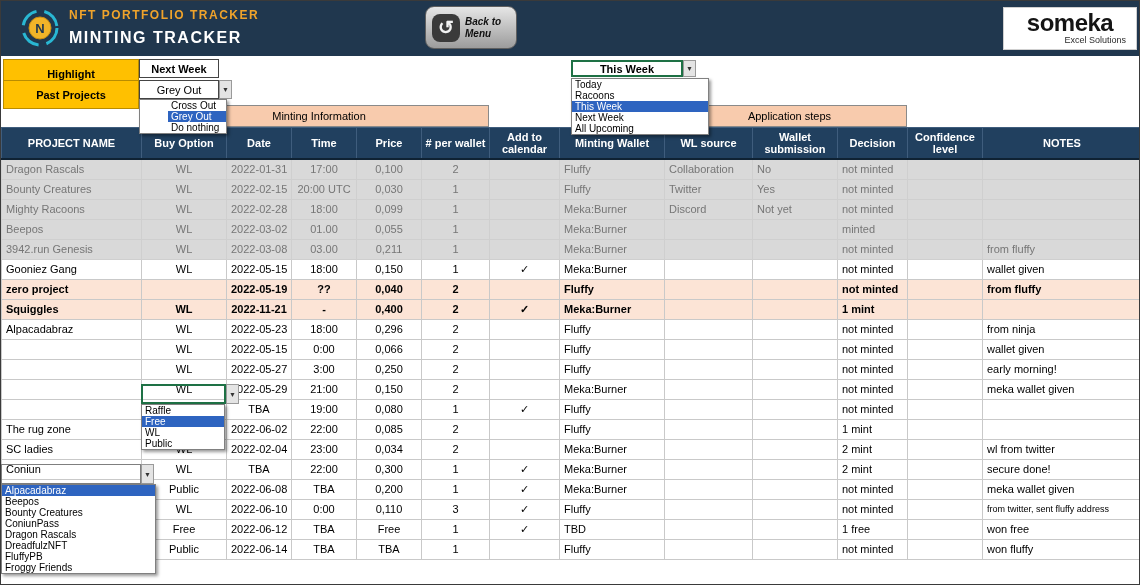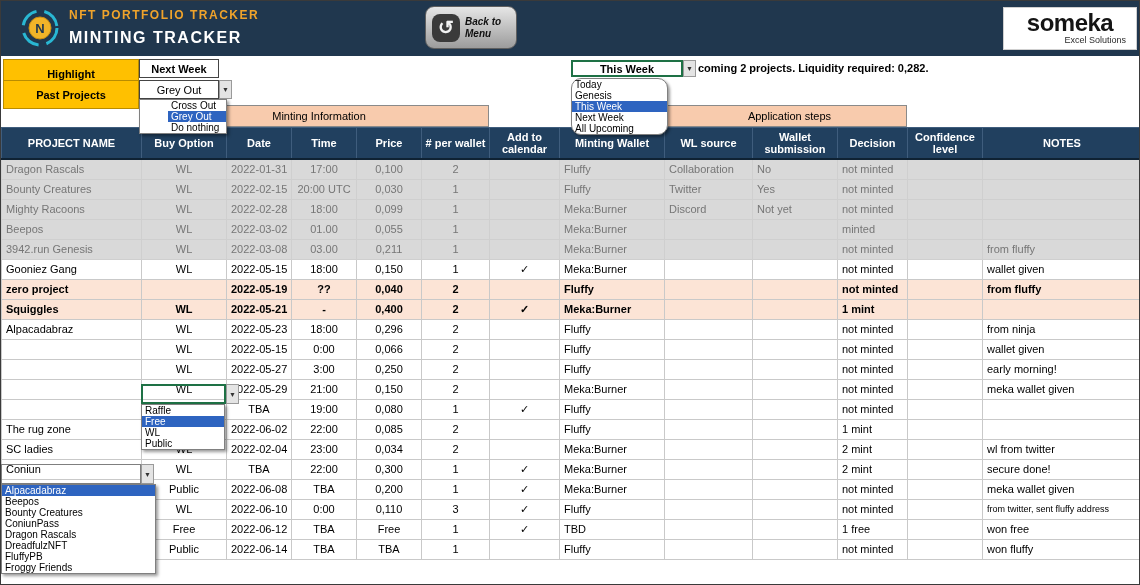--- a/index.html
+++ b/index.html
@@ -92,29 +92,28 @@
   <div class="dd-list" id="past-list" style="left:138px; top:98px; width:88px;padding-left:28px;">
       <div class="dd-item">Cross Out</div>
       <div class="dd-item sel">Grey Out</div>
       <div class="dd-item">Do nothing</div>
     </div>
 
   <div class="cell-box bold" style="left:570px; top:59px; width:112px; height:17px; border:2px solid #1E7145;">This Week</div>
   <div class="dd-btn" style="left:682px; top:59px; height:17px;">
     <span>▼</span>
   </div>
-  <div class="dd-list" id="week-list" style="left:570px; top:77px; width:97px;border-radius:10px;">
+  <div class="dd-list" id="week-list" style="left:570px; top:77px; width:138px;">
       <div class="dd-item">Today</div>
-      <div class="dd-item">Genesis</div>
+      <div class="dd-item">Racoons</div>
       <div class="dd-item sel">This Week</div>
       <div class="dd-item">Next Week</div>
       <div class="dd-item">All Upcoming</div>
     </div>
 
-  <div class="summary">coming 2 projects. Liquidity required: 0,282.</div>
 
   <div class="band" style="left:140px; width:348px;">Minting Information</div>
   <div class="band" style="left:663px; width:243px;">Application steps</div>
 
   <table id="grid">
     <colgroup>
       <col style="width:140px">
         <col style="width:85px">
         <col style="width:65px">
         <col style="width:65px">
@@ -247,21 +246,21 @@
           <td>Fluffy</td>
           <td></td>
           <td></td>
           <td>not minted</td>
           <td></td>
           <td>from fluffy</td>
         </tr>
         <tr class="row-week">
           <td>Squiggles</td>
           <td class="ctr">WL</td>
-          <td class="ctr">2022-05-21</td>
+          <td class="ctr">2022-11-21</td>
           <td class="ctr">-</td>
           <td class="ctr">0,400</td>
           <td class="ctr">2</td>
           <td class="ctr">✓</td>
           <td>Meka:Burner</td>
           <td></td>
           <td></td>
           <td>1 mint</td>
           <td></td>
           <td></td>

